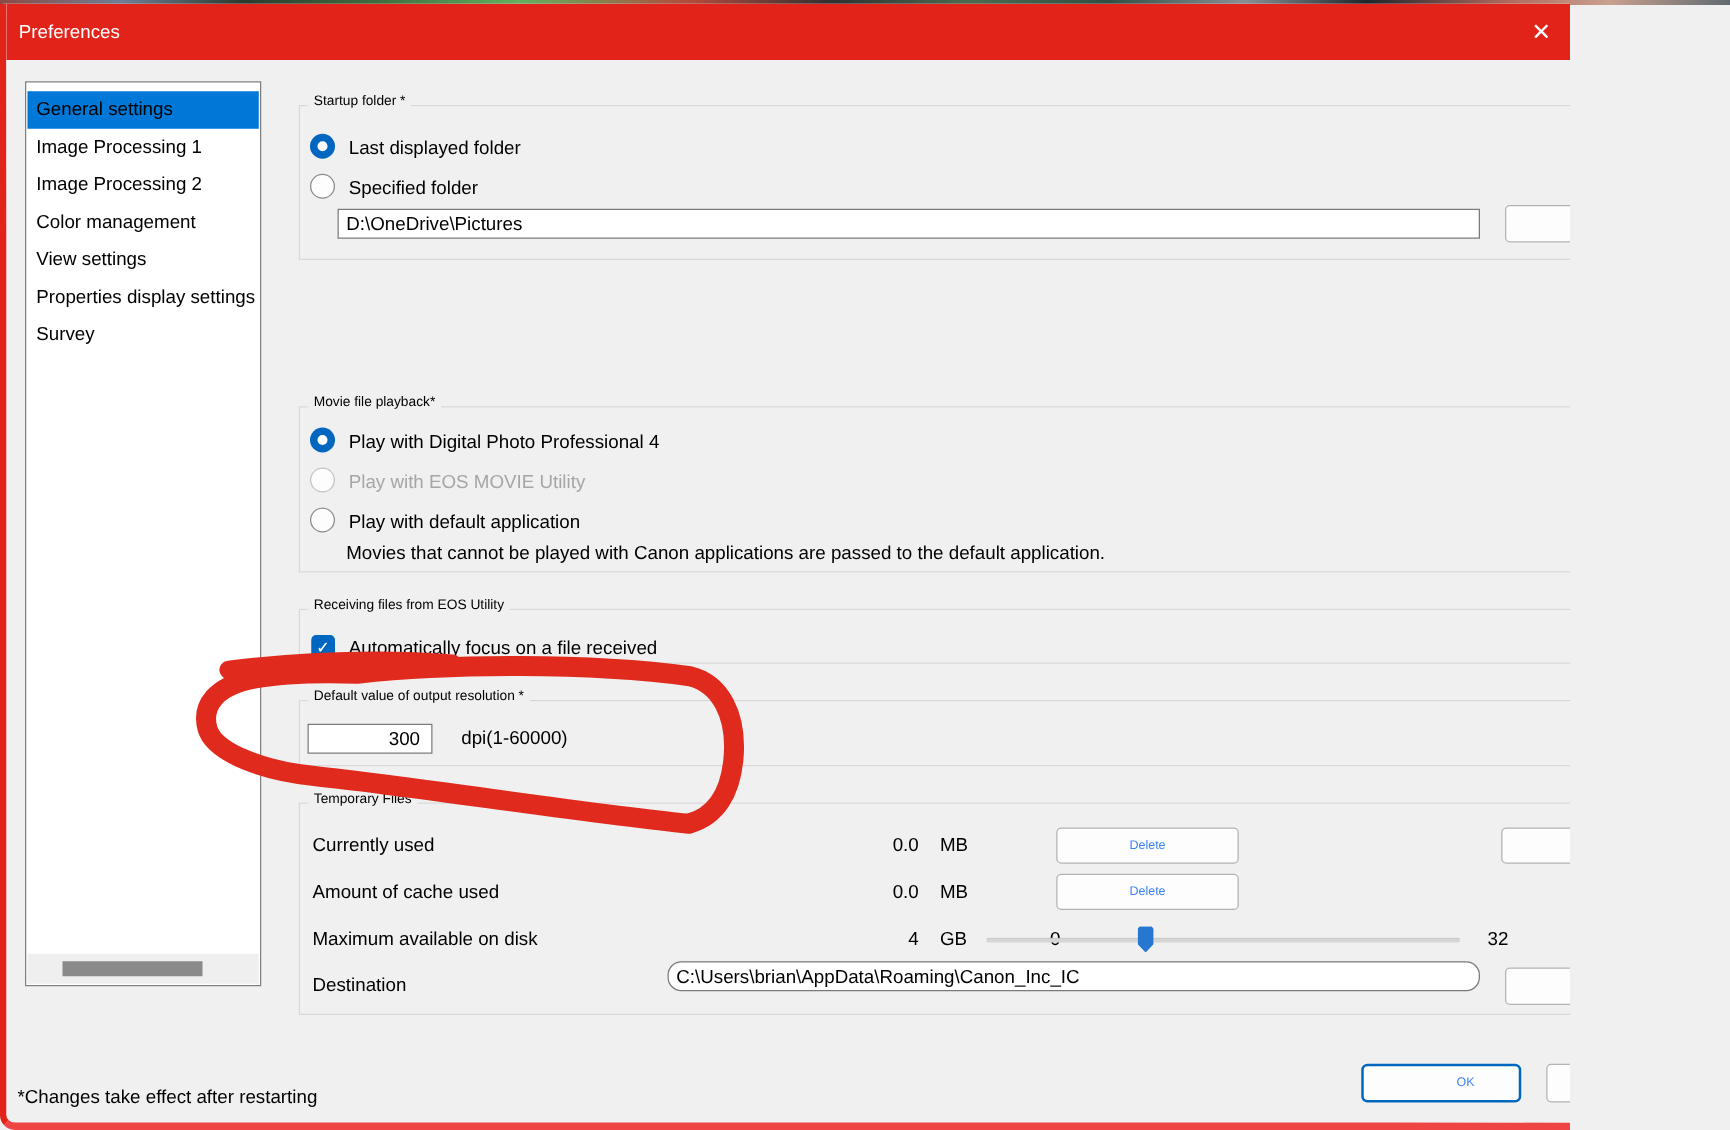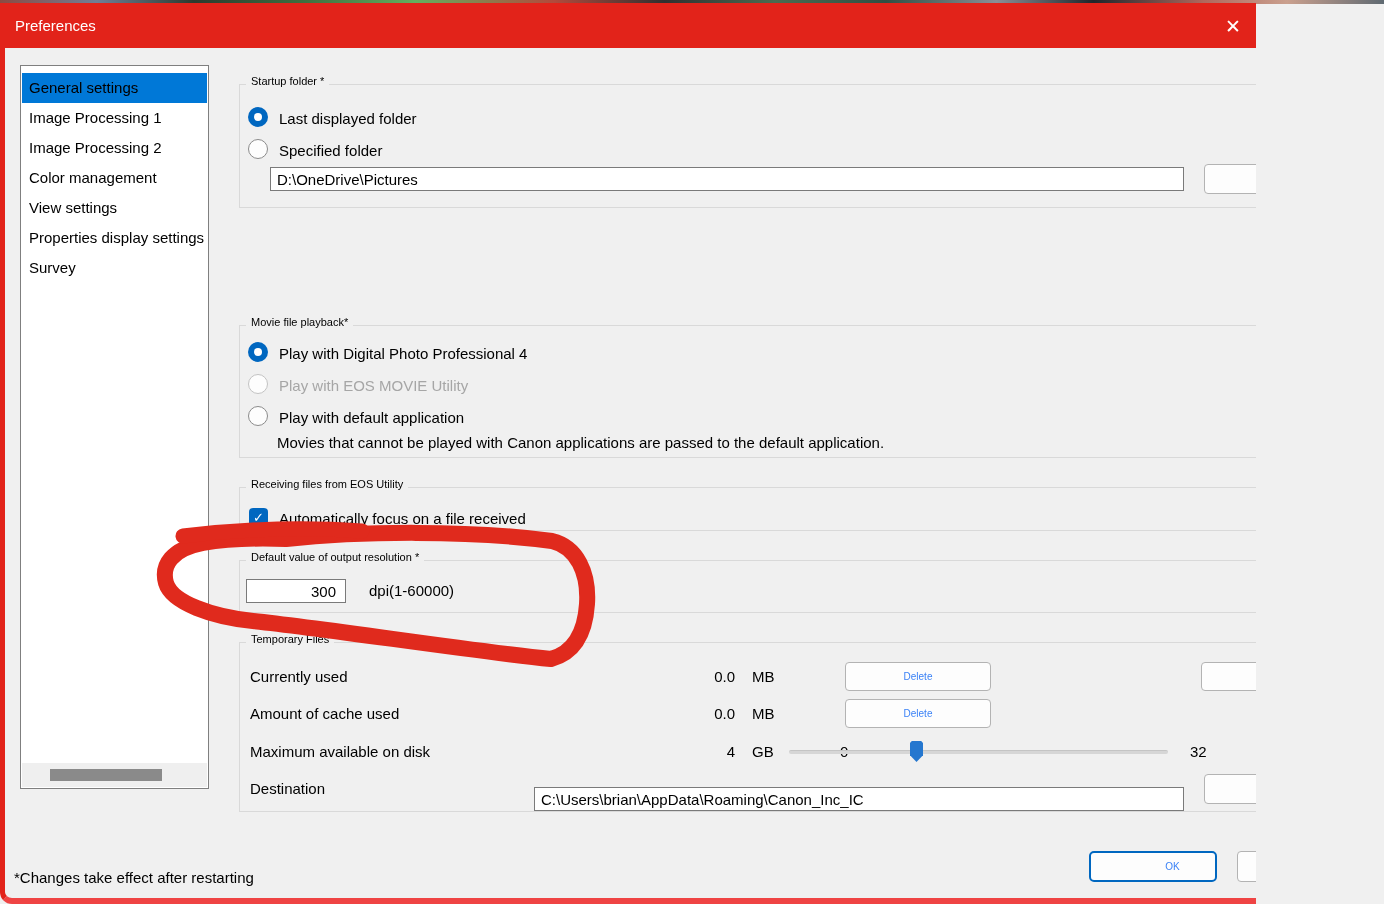--- a/index.html
+++ b/index.html
@@ -213,21 +213,21 @@
 
       <span class="static" style="left:10px; top:100px;">Maximum available on disk</span>
       <span class="static val" style="left:435px; top:100px;">4</span>
       <span class="static" style="left:512px; top:100px;">GB</span>
       <span class="static" style="left:600px; top:100px;">0</span>
       <div class="slider-track" style="left:549px; top:107px; width:379px;"></div>
       <div class="slider-thumb" style="left:670px; top:98px;"></div>
       <span class="static" style="left:950px; top:100px;">32</span>
 
       <span class="static" style="left:10px; top:137px;">Destination</span>
-      <input class="field" style="left: 294px; top: 144px; width: 650px;" value="C:\Users\brian\AppData\Roaming\Canon_Inc_IC">
+      <input class="field" style="left: 294px; top: 126px; width: 650px; border-radius: 11px;" value="C:\Users\brian\AppData\Roaming\Canon_Inc_IC">
       <button class="btn" style="left:964px; top:131px; width:144px; height:30px;">Browse...</button>
     </div>
 
     <span class="static" style="left:9px; top:821px;">*Changes take effect after restarting</span>
     <button class="btn primary" style="left:1084px; top:803px; width:128px; height:31px;">OK</button>
     <button class="btn" style="left:1232px; top:803px; width:126px; height:31px;">Cancel</button>
 
   </div>
 </div>
 

